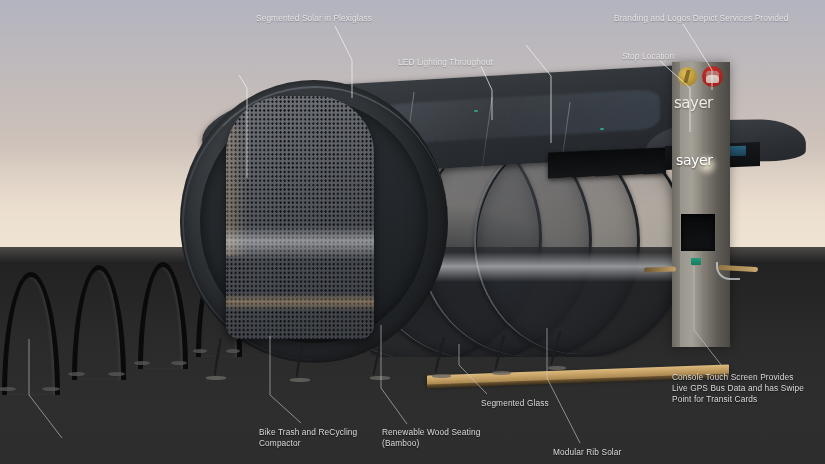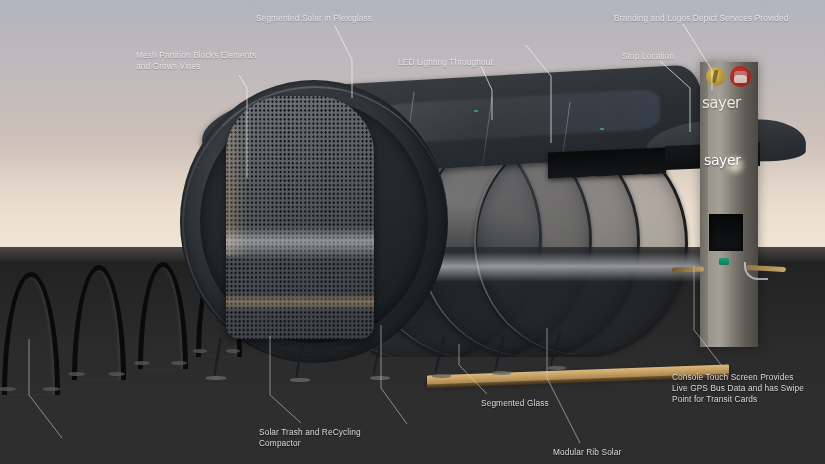--- a/index.html
+++ b/index.html
@@ -188,21 +188,21 @@
     position:absolute;left:247px;top:299px;width:302px;height:4px;
     background:linear-gradient(180deg,#6e5631,#3a2d1b);
     transform:skewY(-2.1deg);
   }
 
   
   .leg{position:absolute;border-left:3px solid #1b1d20;border-radius:0 0 0 60%;}
   .legfoot{position:absolute;height:4px;background:#6a6863;border-radius:40%;opacity:.8;}
 
   
-  .kiosk{position:absolute;left:700px;top:62px;width:58px;height:225px;}
+  .kiosk{position:absolute;left:672px;top:62px;width:58px;height:225px;}
   .kiosk-body{
     position:absolute;left:0;top:0;width:58px;height:285px;
     background:linear-gradient(90deg,#6d6a63 0%,#8a867d 18%,#9b978d 34%,#7e7a72 58%,#5f5c56 78%,#4c4945 100%);
     box-shadow:0 0 10px rgba(0,0,0,.35);
   }
   .kiosk-sheen{
     position:absolute;left:8px;top:0;width:22px;height:285px;
     background:linear-gradient(90deg,rgba(255,255,255,.16),rgba(255,255,255,.03));
   }
   .kiosk-spec{
@@ -409,27 +409,27 @@
 
     <path class="dim" d="M381 325 L381 388 L407 424"></path>
 
     <path class="dim" d="M459 344 L459 365 L487 394"></path>
 
     <path class="dim" d="M547 328 L547 378 L580 443"></path>
 
     <path class="dim" d="M694 266 L694 330 L722 366"></path>
   </svg>
 
-  <div class="anno" style="left:136px;top:50px;width:150px;">Mesh Partition Blocks Elements
-and Grows Vines</div>
   <div class="anno" style="left:256px;top:13px;width:170px;">Segmented Solar in Plexiglass</div>
   <div class="anno" style="left:398px;top:57px;width:150px;">LED Lighting Throughout</div>
   <div class="anno" style="left:622px;top:51px;width:100px;">Stop Location</div>
   <div class="anno" style="left:614px;top:13px;width:215px;">Branding and Logos Depict Services Provided</div>
-  <div class="anno dark" style="left:259px;top:427px;width:125px;">Solar Trash and ReCycling
+  <div class="anno dark" style="left:259px;top:427px;width:125px;">Bike Trash and ReCycling
 Compactor</div>
+  <div class="anno dark" style="left:382px;top:427px;width:125px;">Renewable Wood Seating
+(Bamboo)</div>
   <div class="anno dark" style="left:464px;top:398px;width:110px;margin-left:17px;">Segmented Glass</div>
   <div class="anno dark" style="left:553px;top:447px;width:110px;">Modular Rib Solar</div>
   <div class="anno dark" style="left:672px;top:372px;width:160px;">Console Touch Screen Provides
 Live GPS Bus Data and has Swipe
 Point for Transit Cards</div>
 
 </div>
 
 </body></html>

